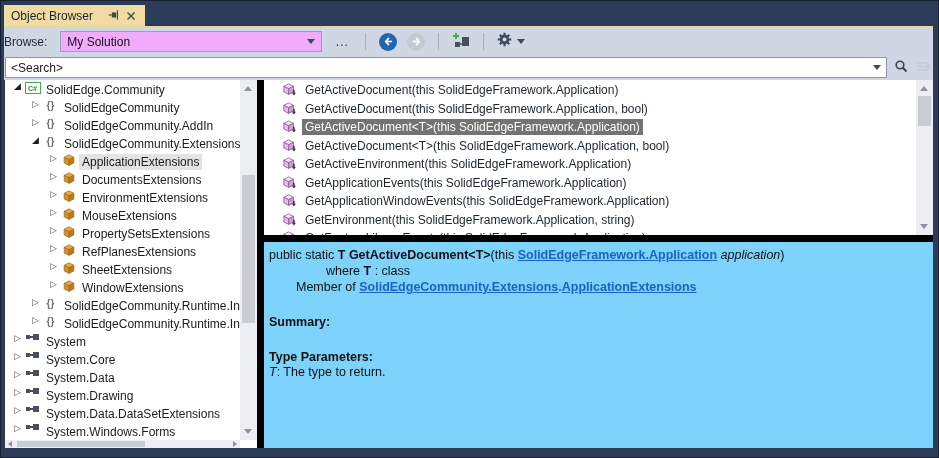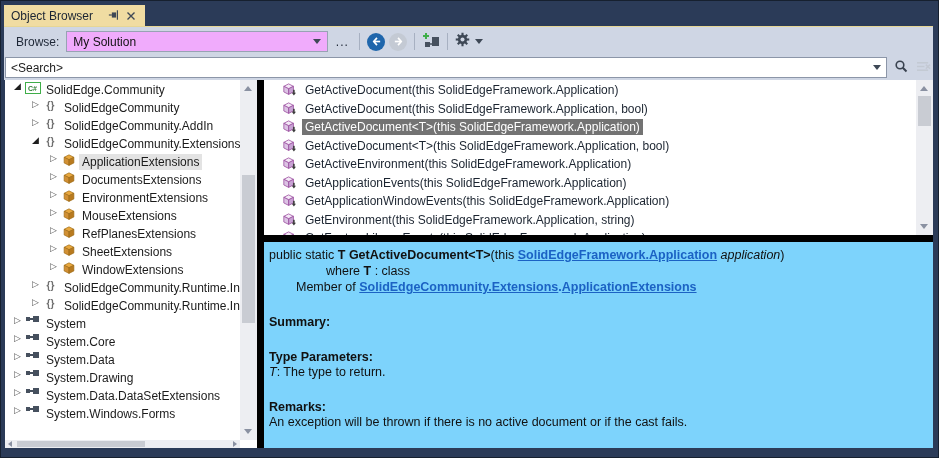--- a/index.html
+++ b/index.html
@@ -8,21 +8,21 @@
     font-family:"Liberation Sans",sans-serif;-webkit-font-smoothing:antialiased;}
   
   .doc-tab{position:absolute;left:4px;top:5px;width:141px;height:21px;background:#F0DCA2;
     display:flex;align-items:center;padding:0 7px;box-sizing:border-box;}
   .tab-title{font-size:12px;color:#1A2433;flex:1;white-space:nowrap;overflow:hidden;}
   .tab-btn{width:14px;height:14px;display:flex;align-items:center;justify-content:center;flex:none;margin-left:3px;}
   .tab-underline{position:absolute;left:4px;right:6px;top:26px;height:1px;background:#E6D695;}
   
   .topbar{position:absolute;left:4px;right:6px;top:27px;height:53px;background:#CFD6E4;}
   .toolbar{position:absolute;left:0;right:0;top:0;height:29px;display:flex;align-items:center;
-    padding-left:12px;box-sizing:border-box;}
+    padding-left:0;box-sizing:border-box;gap:6px;}
   .browse-label{font-size:12px;color:#1E2736;margin-right:7px;}
   .browse-combo{width:262px;height:21px;background:#f0abfc;border:1px solid #98A2B4;
     display:flex;align-items:center;padding:0 6px;box-sizing:border-box;}
   .combo-value{flex:1;font-size:12px;color:#111;}
   .caret{width:0;height:0;border-left:4px solid transparent;border-right:4px solid transparent;
     border-top:5px solid #3E4856;}
   .ellipsis-btn{width:24px;height:21px;display:flex;align-items:center;justify-content:center;
     font-size:12px;color:#1E2736;letter-spacing:1px;margin-left:2px;}
   .tb-sep{width:1px;height:17px;background:#A7B0C1;margin:0 5px;}
   .nav-btn{width:18px;height:18px;border-radius:50%;display:flex;align-items:center;
@@ -266,20 +266,31 @@
           </div>
           <div class="tree-row" style="padding-left: 42px;">
             <span class="expander collapsed"></span>
             <span class="node-icon">
               <svg width="14" height="13" viewBox="0 0 16 16">
                 <path d="M8 1 L14 4 8 7 2 4 Z" fill="#E9A83F" stroke="#9C6A16" stroke-width="0.8"></path>
                 <path d="M2 4 L8 7 8 14 2 11 Z" fill="#D29034" stroke="#9C6A16" stroke-width="0.8"></path>
                 <path d="M14 4 L8 7 8 14 14 11 Z" fill="#B87A1F" stroke="#9C6A16" stroke-width="0.8"></path>
               </svg>
             </span>
+            <span class="tree-label">PropertySetsExtensions</span>
+          </div>
+          <div class="tree-row" style="padding-left: 42px;">
+            <span class="expander collapsed"></span>
+            <span class="node-icon">
+              <svg width="14" height="13" viewBox="0 0 16 16">
+                <path d="M8 1 L14 4 8 7 2 4 Z" fill="#E9A83F" stroke="#9C6A16" stroke-width="0.8"></path>
+                <path d="M2 4 L8 7 8 14 2 11 Z" fill="#D29034" stroke="#9C6A16" stroke-width="0.8"></path>
+                <path d="M14 4 L8 7 8 14 14 11 Z" fill="#B87A1F" stroke="#9C6A16" stroke-width="0.8"></path>
+              </svg>
+            </span>
             <span class="tree-label">RefPlanesExtensions</span>
           </div>
           <div class="tree-row" style="padding-left: 42px;">
             <span class="expander collapsed"></span>
             <span class="node-icon">
               <svg width="14" height="13" viewBox="0 0 16 16">
                 <path d="M8 1 L14 4 8 7 2 4 Z" fill="#E9A83F" stroke="#9C6A16" stroke-width="0.8"></path>
                 <path d="M2 4 L8 7 8 14 2 11 Z" fill="#D29034" stroke="#9C6A16" stroke-width="0.8"></path>
                 <path d="M14 4 L8 7 8 14 14 11 Z" fill="#B87A1F" stroke="#9C6A16" stroke-width="0.8"></path>
               </svg>
@@ -507,20 +518,16 @@
         <div class="memberof-line">
           <span>Member of </span><a class="lnk">SolidEdgeCommunity.Extensions</a><span class="lnk-dot">.</span><a class="lnk">ApplicationExtensions</a>
         </div>
         <div class="sec">
           <div class="sec-h">Summary:</div>
         </div>
         <div class="sec">
           <div class="sec-h">Type Parameters:</div>
           <div><i>T</i><span>: The type to return.</span></div>
         </div>
-        <div class="sec">
-          <div class="sec-h">Remarks:</div>
-          <div>An exception will be thrown if there is no active document or if the cast fails.</div>
-        </div>
       </div>
     </div>
   </div>
 </div>
 
 </body></html>

